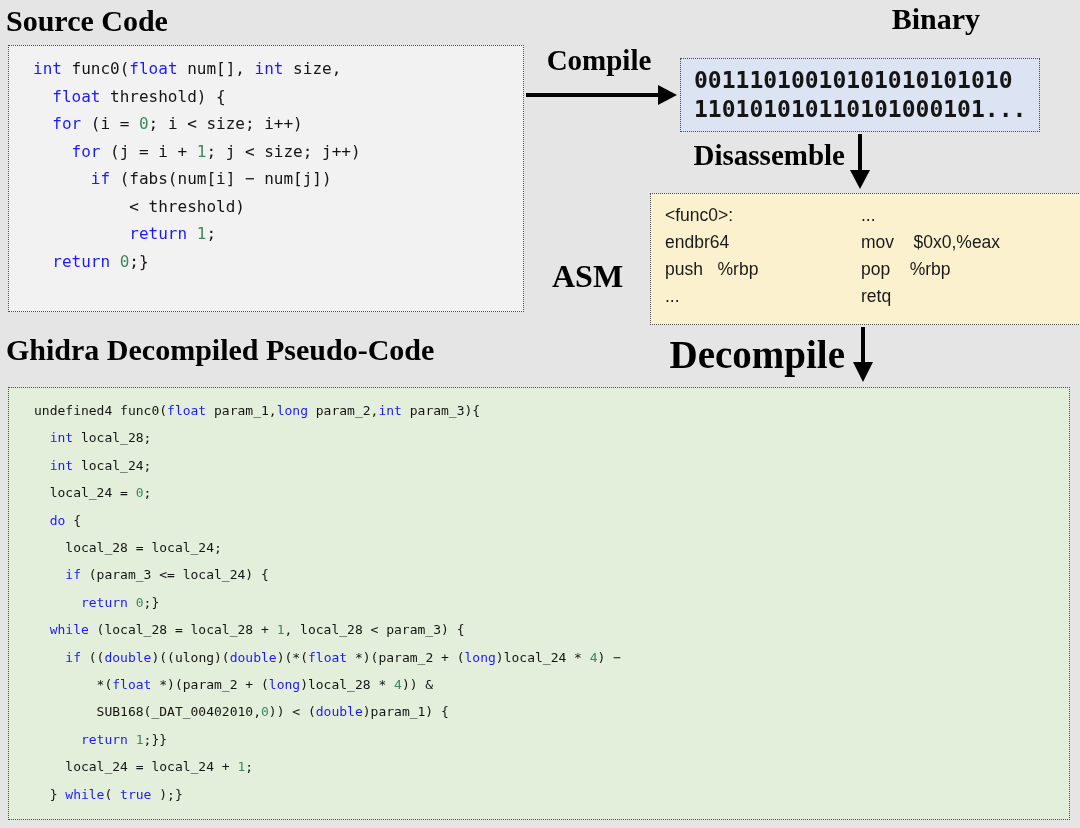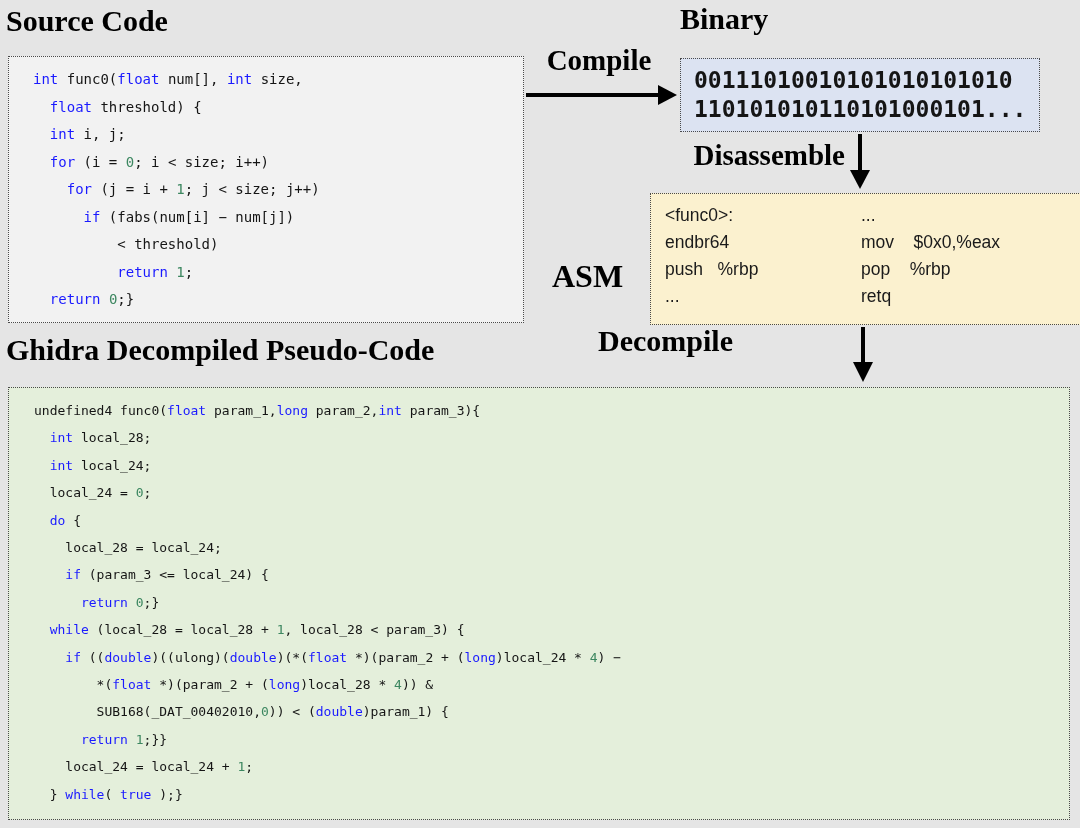--- a/index.html
+++ b/index.html
@@ -12,65 +12,64 @@
           font-family:"Liberation Sans",sans-serif;}
   .abs{position:absolute;}
   .heading{font-family:"Liberation Serif",serif;font-weight:bold;color:#000;white-space:nowrap;}
   .box{border:1.5px dotted var(--border);box-sizing:border-box;}
   .code{font-family:"DejaVu Sans Mono",monospace;color:#151515;}
   .ln{white-space:pre;}
   .k{color:var(--kw);}
   .n{color:var(--num);}
   
   #source-heading{left:6px;top:4px;font-size:30px;}
-  #source-box{left:8px;top:56px;width:516px;height:267px;background:var(--srcbg);
-              padding:9px 0 0 24px;font-size:14px;line-height:27.5px;}
+  #source-box{left:8px;top:45px;width:516px;height:267px;background:var(--srcbg);
+              padding:9px 0 0 24px;font-size:16px;line-height:27.5px;}
   
   #compile-label{left:528px;top:44px;width:142px;text-align:center;font-size:29px;}
   #compile-arrow-line{left:526px;top:93px;width:134px;height:4px;background:#000;}
   #compile-arrow-head{left:658px;top:85px;width:0;height:0;
       border-left:19px solid #000;border-top:10px solid transparent;border-bottom:10px solid transparent;}
   
-  #binary-heading{left:680px;top:2px;width:300px;text-align:left;font-size:30px;}
+  #binary-heading{left:680px;top:2px;width:300px;text-align:right;font-size:30px;}
   #binary-box{left:680px;top:58px;width:360px;height:74px;background:var(--binbg);
               padding:7px 0 0 13px;font-size:23px;font-weight:bold;line-height:29px;}
   
   #disassemble-label{left:600px;top:139px;width:245px;text-align:right;font-size:29px;}
   #dis-arrow-line{left:858px;top:134px;width:4px;height:38px;background:#000;}
   #dis-arrow-head{left:850px;top:170px;width:0;height:0;
       border-top:19px solid #000;border-left:10px solid transparent;border-right:10px solid transparent;}
   
   #asm-label{left:552px;top:258px;font-size:32px;}
   #asm-box{left:650px;top:193px;width:475px;height:132px;background:var(--asmbg);
            font-size:17.5px;color:#1a1a1a;}
   .asm-col{position:absolute;top:8px;line-height:27px;}
   #asm-col-left{left:14px;}
   #asm-col-right{left:210px;}
   
-  #decompile-label{left:598px;top:324px;width:247px;text-align:left;font-size:30px;}
+  #decompile-label{left:598px;top:332px;width:247px;text-align:right;font-size:39px;}
   #dec-arrow-line{left:861px;top:327px;width:4px;height:37px;background:#000;}
   #dec-arrow-head{left:853px;top:362px;width:0;height:0;
       border-top:20px solid #000;border-left:10px solid transparent;border-right:10px solid transparent;}
   
   #ghidra-heading{left:6px;top:333px;font-size:30px;}
   #ghidra-box{left:8px;top:387px;width:1062px;height:433px;background:var(--ghbg);
               padding:9px 0 0 25px;font-size:13px;line-height:27.4px;}
 </style>
 </head>
 <body>
 
 <div id="canvas">
 
   <div class="abs heading" id="source-heading">Source Code</div>
 
   <div class="abs box code" id="source-box">
     <div>
         <div class="ln"><span class="k">int</span><span> func0(</span><span class="k">float</span><span> num[], </span><span class="k">int</span><span> size,</span></div>
         <div class="ln"><span>  </span><span class="k">float</span><span> threshold) {</span></div>
-        <div class="ln"><span>  </span><span class="k">int</span><span> i, j;</span></div>
         <div class="ln"><span>  </span><span class="k">for</span><span> (i = </span><span class="n">0</span><span>; i &lt; size; i++)</span></div>
         <div class="ln"><span>    </span><span class="k">for</span><span> (j = i + </span><span class="n">1</span><span>; j &lt; size; j++)</span></div>
         <div class="ln"><span>      </span><span class="k">if</span><span> (fabs(num[i] − num[j])</span></div>
         <div class="ln"><span>          &lt; threshold)</span></div>
         <div class="ln"><span>          </span><span class="k">return</span><span> </span><span class="n">1</span><span>;</span></div>
         <div class="ln"><span>  </span><span class="k">return</span><span> </span><span class="n">0</span><span>;}</span></div>
       </div>
   </div>
 
   <div class="abs heading" id="compile-label">Compile</div>

